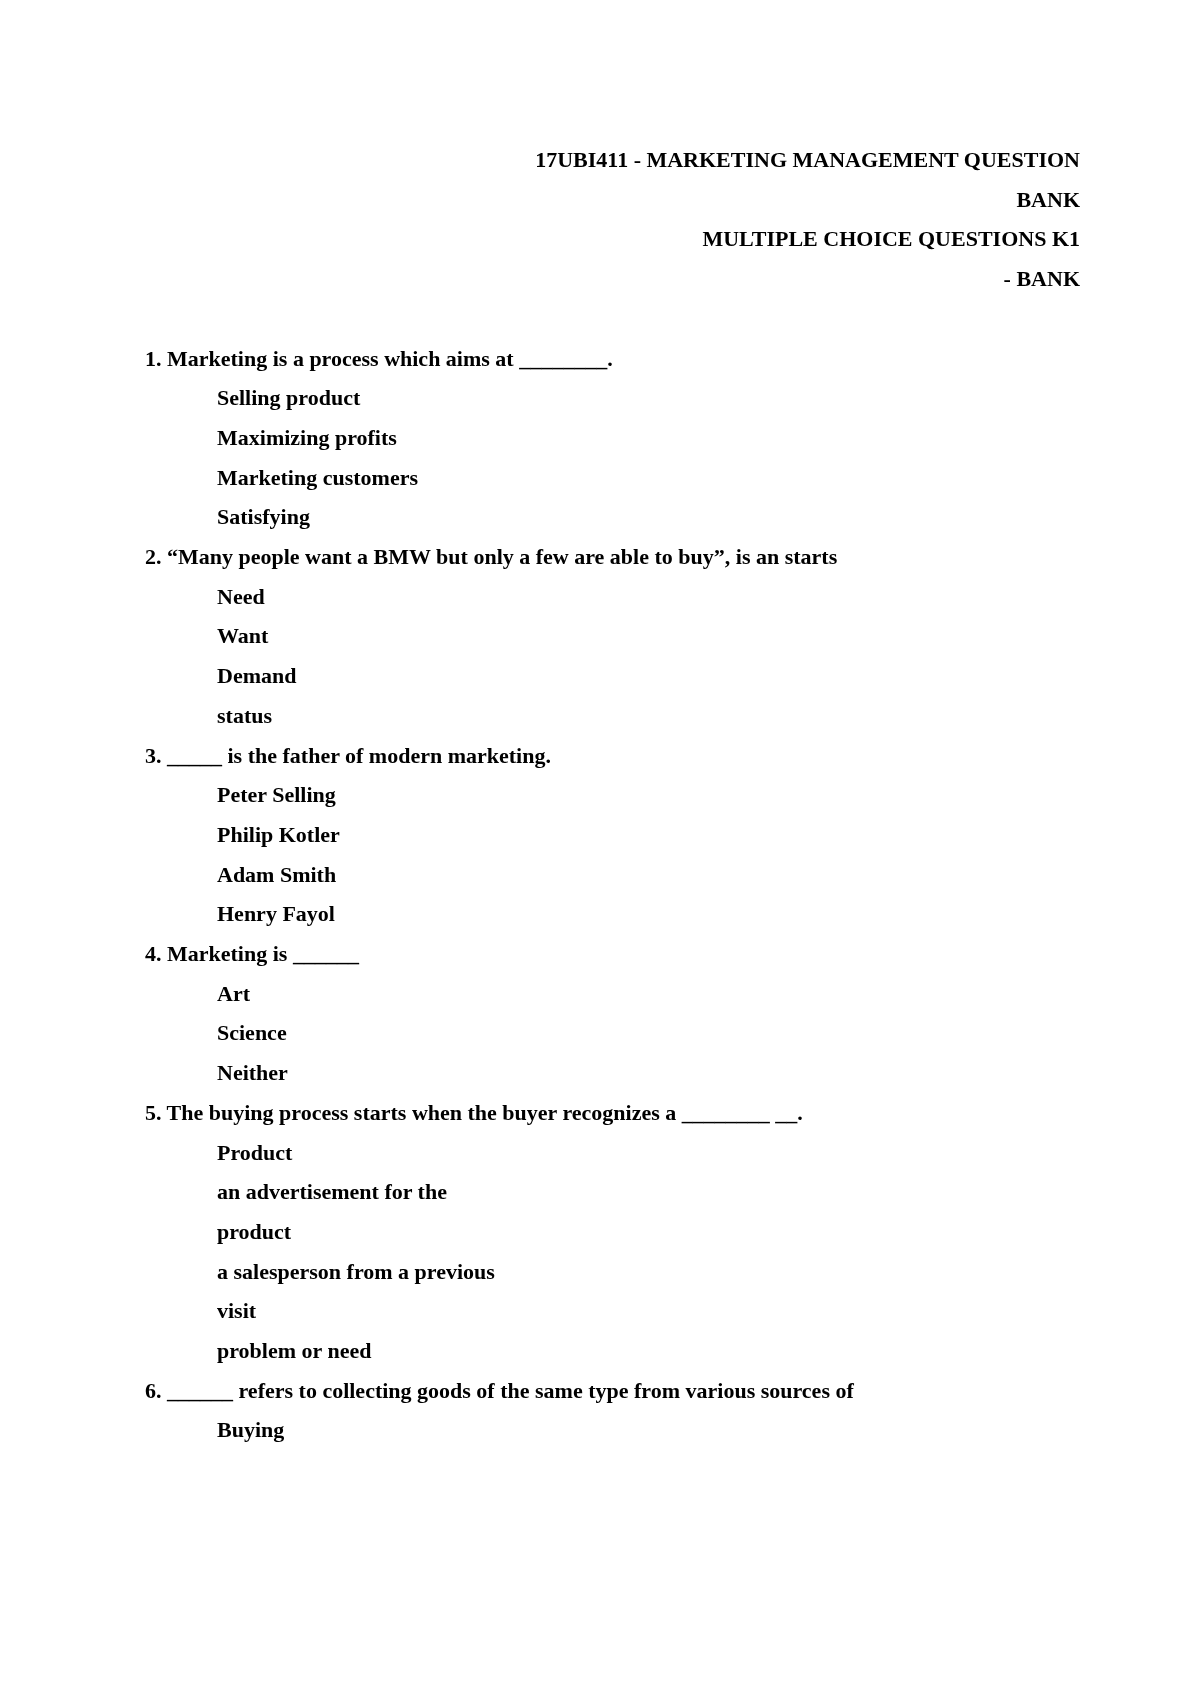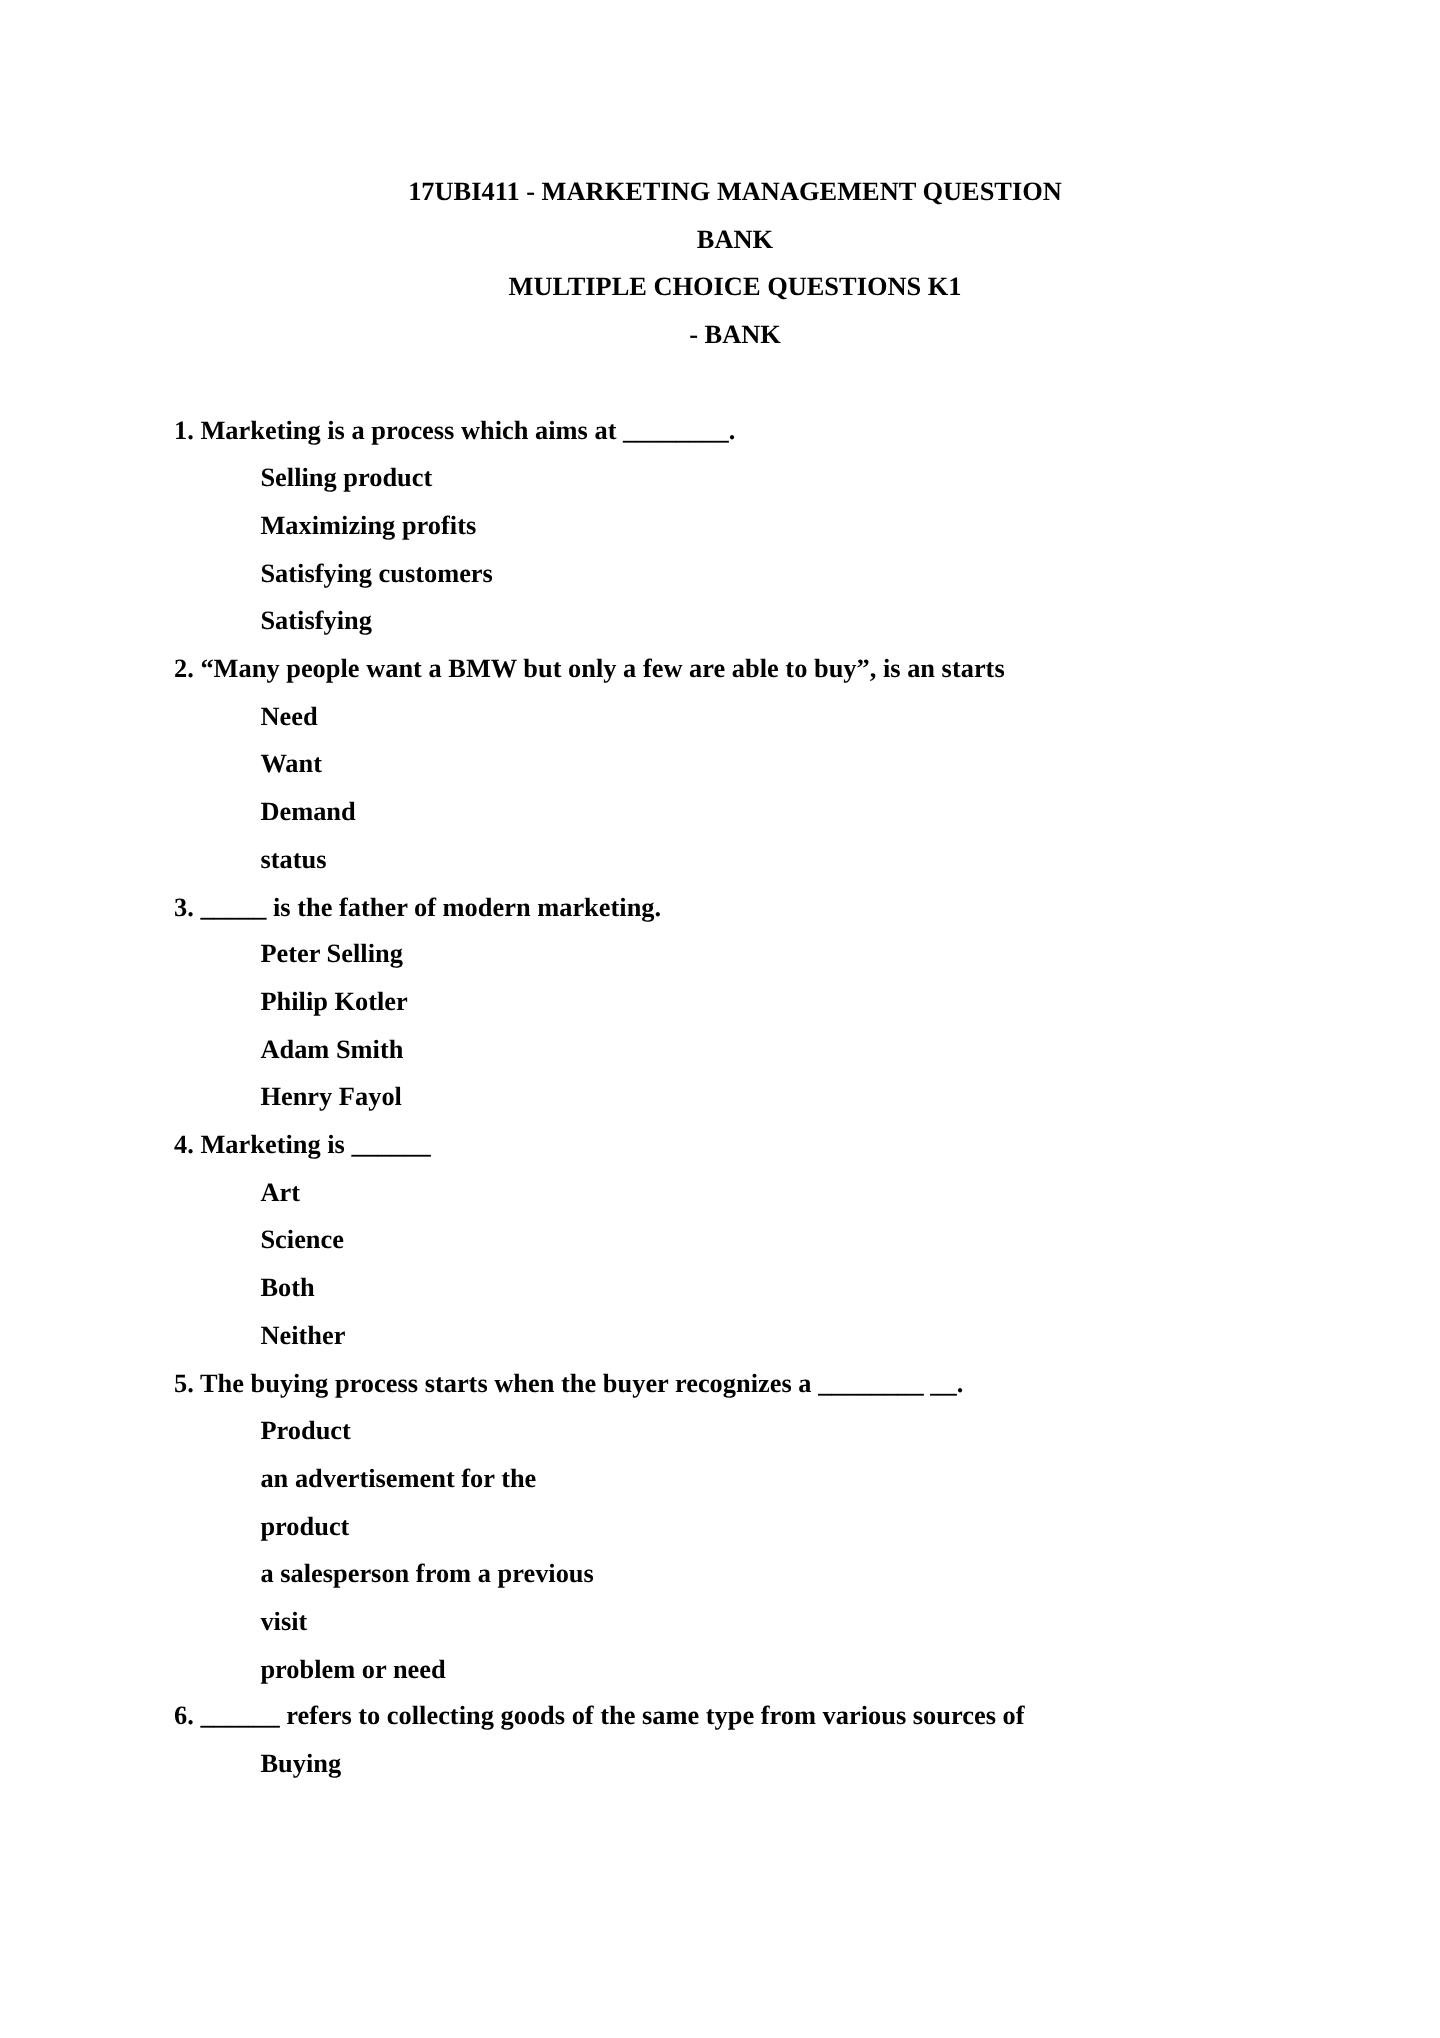--- a/index.html
+++ b/index.html
@@ -20,21 +20,21 @@
   .page {
     box-sizing: border-box;
     width: 1200px;
     height: 1698px;
     padding: 140px 0 0 145px;
   }
   .content {
     width: 935px;
   }
   .title-block {
-    text-align: center;
+    text-align: right;
   }
   .title-line {
     white-space: nowrap;
   }
   .questions {
     margin-top: 39.7px;
   }
   .q-line {
     white-space: nowrap;
   }
@@ -58,42 +58,41 @@
       <div class="title-line">BANK</div>
       <div class="title-line">MULTIPLE CHOICE QUESTIONS K1</div>
       <div class="title-line">- BANK</div>
     </header>
 
     <main class="questions">
         <section class="question">
           <div class="q-line"><span>1.</span> <span>Marketing is a process which aims at ________.</span></div>
           <div class="opt-line">Selling product</div>
           <div class="opt-line">Maximizing profits</div>
-          <div class="opt-line">Satisfying customers</div>
+          <div class="opt-line">Marketing customers</div>
           <div class="opt-line">Satisfying</div>
         </section>
         <section class="question">
           <div class="q-line"><span>2.</span> <span>“Many people want a BMW but only a few are able to buy”, is an starts</span></div>
           <div class="opt-line">Need</div>
           <div class="opt-line">Want</div>
           <div class="opt-line">Demand</div>
           <div class="opt-line">status</div>
         </section>
         <section class="question">
           <div class="q-line"><span>3.</span> <span>_____ is the father of modern marketing.</span></div>
           <div class="opt-line">Peter Selling</div>
           <div class="opt-line">Philip Kotler</div>
           <div class="opt-line">Adam Smith</div>
           <div class="opt-line">Henry Fayol</div>
         </section>
         <section class="question">
           <div class="q-line"><span>4.</span> <span>Marketing is ______</span></div>
           <div class="opt-line">Art</div>
           <div class="opt-line">Science</div>
-          <div class="opt-line">Both</div>
           <div class="opt-line">Neither</div>
         </section>
         <section class="question">
           <div class="q-line"><span>5.</span> <span>The buying process starts when the buyer recognizes a ________ __.</span></div>
           <div class="opt-line">Product</div>
           <div class="opt-line">an advertisement for the</div>
           <div class="opt-line">product</div>
           <div class="opt-line">a salesperson from a previous</div>
           <div class="opt-line">visit</div>
           <div class="opt-line">problem or need</div>

